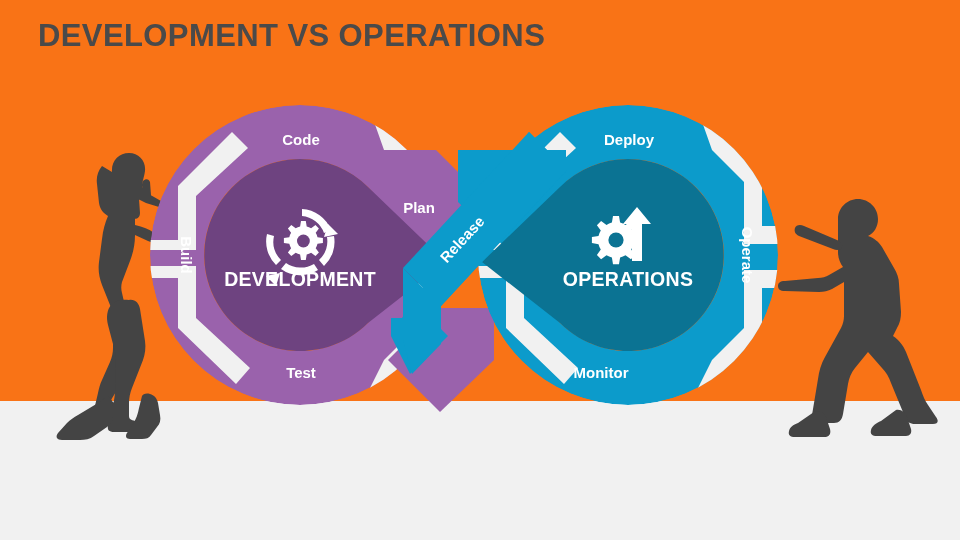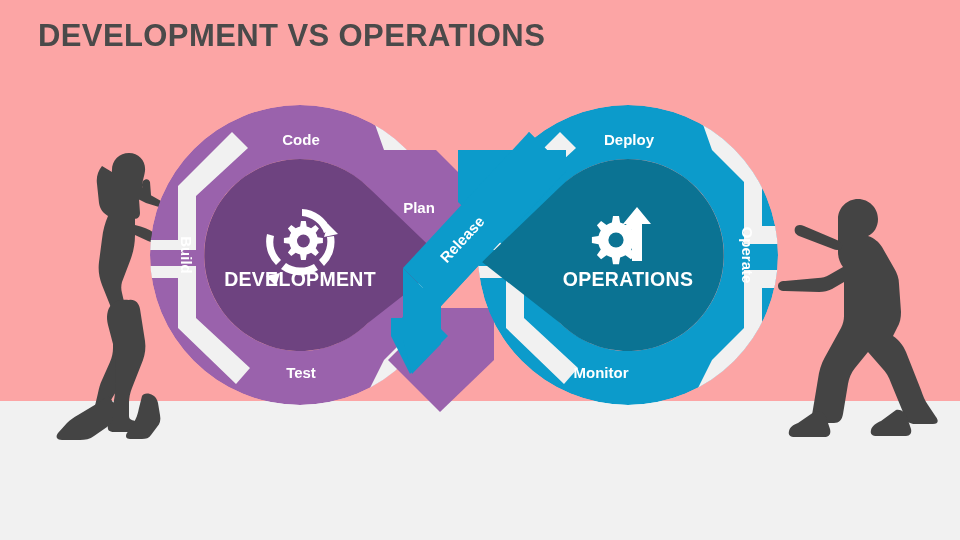--- a/index.html
+++ b/index.html
@@ -11,21 +11,21 @@
     height: 540px;
     background: #f1f1f1;
     font-family: "Liberation Sans", sans-serif;
     overflow: hidden;
     position: relative;
   }
   #slide {
     position: relative;
     width: 960px;
     height: 401px;
-    background: #fca5a5;
+    background: #f97316;
   }
   #slide-title {
     position: absolute;
     left: 38px;
     top: 18px;
     font-size: 31px;
     font-weight: bold;
     letter-spacing: 0.4px;
     color: #4a4a4a;
     font-family: "Liberation Sans", sans-serif;

